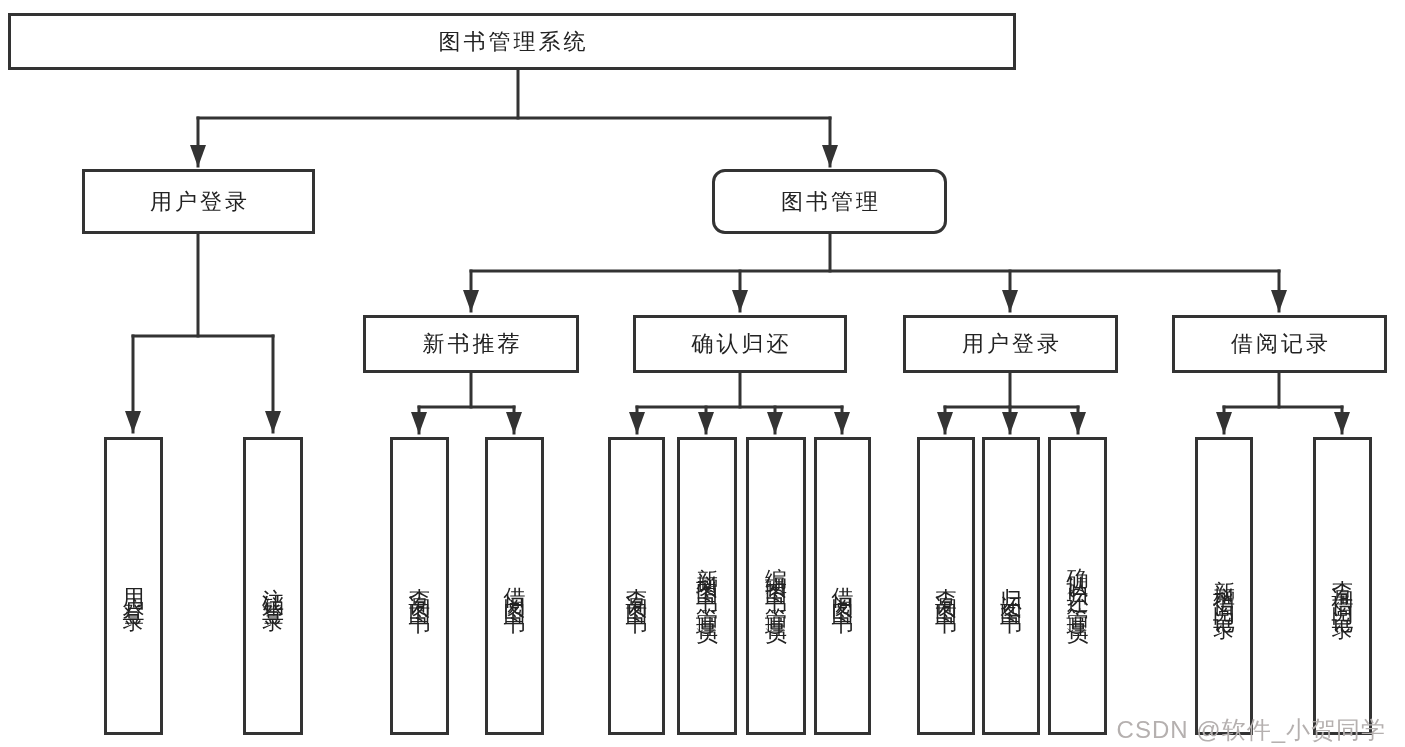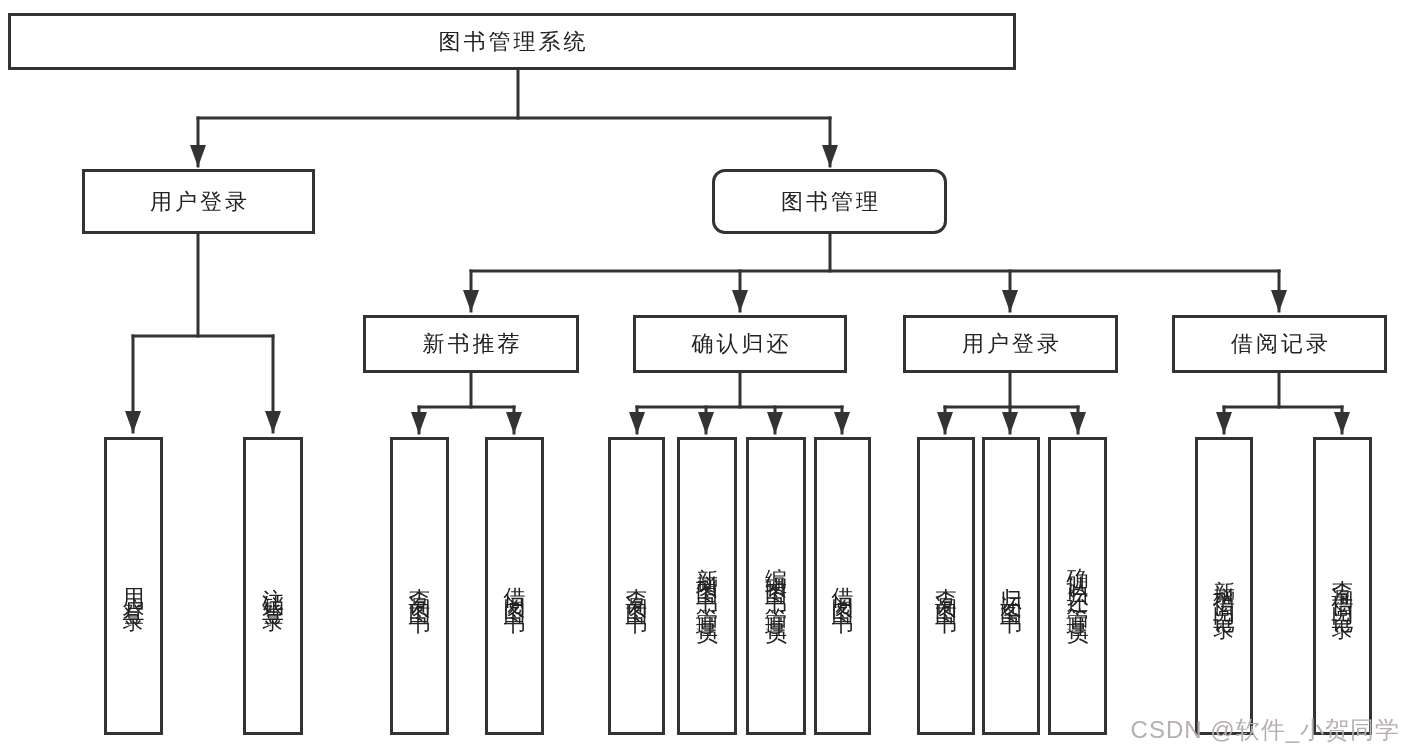--- a/index.html
+++ b/index.html
@@ -59,21 +59,21 @@
   .lf-3b { left: 677px;  width: 60px; }
   .lf-3c { left: 746px;  width: 60px; }
   .lf-3d { left: 814px;  width: 57px; }
   .lf-4a { left: 917px;  width: 58px; }
   .lf-4b { left: 982px;  width: 58px; }
   .lf-4c { left: 1048px; width: 59px; }
   .lf-5a { left: 1195px; width: 58px; }
   .lf-5b { left: 1313px; width: 59px; }
   .watermark {
     position: absolute;
-    right: 5px;
+    right: 19px;
     bottom: 1px;
     font-size: 24px;
     letter-spacing: 1px;
     color: #b5b0af;
     z-index: 5;
     white-space: nowrap;
   }
 </style>
 </head>
 <body>

